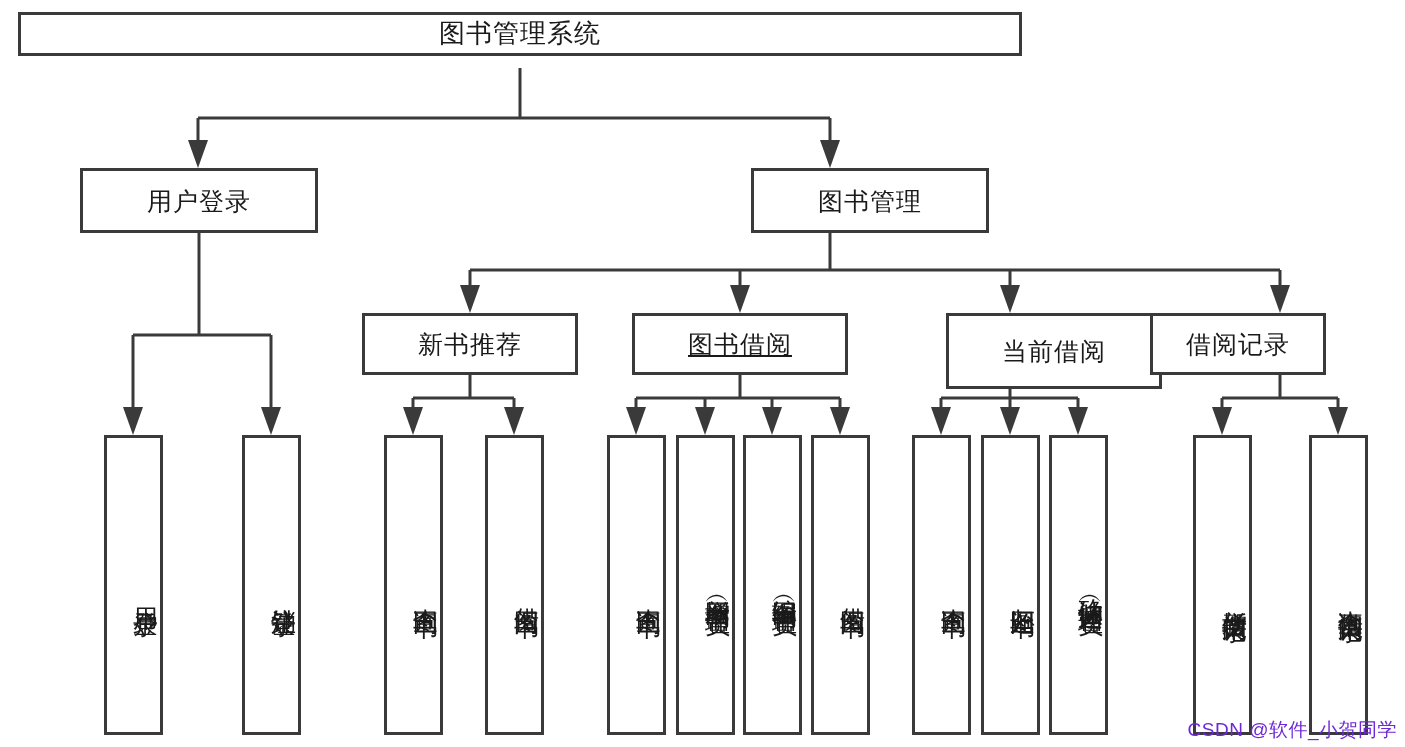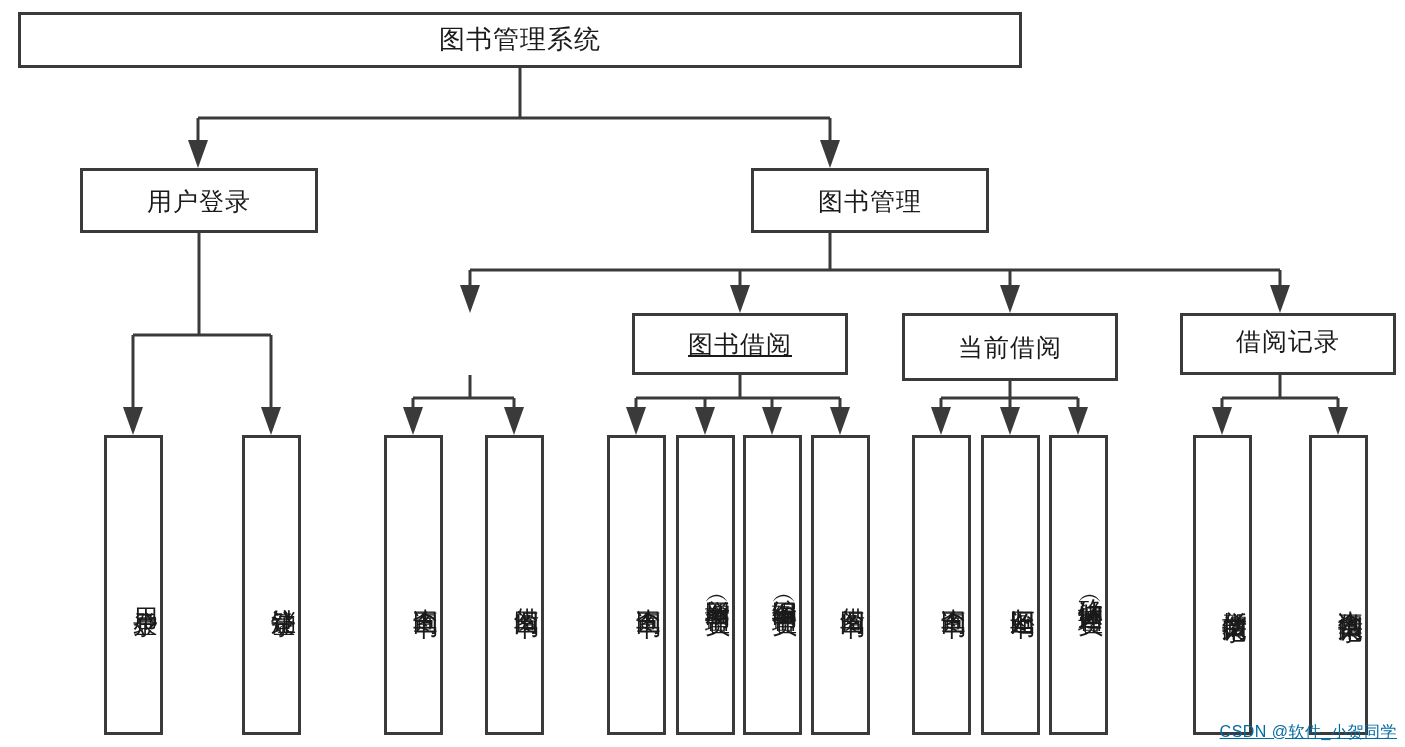--- a/index.html
+++ b/index.html
@@ -65,25 +65,24 @@
     stroke-width: 3;
     fill: none;
   }
   .arrow-head {
     fill: #3a3a3a;
   }
   #watermark {
     position: absolute;
     right: 8px;
     bottom: 4px;
-    font-size: 16px;
-    color: #0369a1;
+    font-size: 19px;
+    color: #6d28d9;
     letter-spacing: 0.5px;
     white-space: nowrap;
-    text-decoration: underline;
   }
 </style>
 </head>
 <body>
 
 <div id="canvas">
 
   <svg id="edges" viewBox="0 0 1405 747">
     <defs>
       <marker id="arrow" viewBox="0 0 12 12" refX="6" refY="11" markerWidth="12" markerHeight="12" orient="auto-start-reverse">
@@ -158,38 +157,41 @@
     <g>
       <path class="edge-line" d="M 1280 375 L 1280 398"></path>
       <path class="edge-line" d="M 1222 398 L 1338 398"></path>
       <path class="edge-line" d="M 1222 398 L 1222 419"></path>
       <polygon class="arrow-head" points="1222,435 1212,407 1232,407"></polygon>
       <path class="edge-line" d="M 1338 398 L 1338 419"></path>
       <polygon class="arrow-head" points="1338,435 1328,407 1348,407"></polygon>
     </g>
   </svg>
 
-  <div class="node horiz root" style="left:18px; top:12px; width:1004px; height:56px;">
+  <div class="node horiz root" style="left:18px; top:12px; width:1004px; height:44px;">
     <span class="node-label">图书管理系统</span>
   </div>
 
   <div class="node horiz" style="left:80px; top:168px; width:238px; height:65px;">
     <span class="node-label">用户登录</span>
   </div>
   <div class="node horiz" style="left:751px; top:168px; width:238px; height:65px;">
     <span class="node-label">图书管理</span>
   </div>
 
+  <div class="node horiz" style="left:362px; top:313px; width:216px; height:62px;">
+    <span class="node-label">新书推荐</span>
+  </div>
   <div class="node horiz" style="left:632px; top:313px; width:216px; height:62px;text-decoration:underline;">
     <span class="node-label">图书借阅</span>
   </div>
-  <div class="node horiz" style="left:902px; top:313px; width:216px; height:68px;align-items:center;">
+  <div class="node horiz" style="left:946px; top:313px; width:216px; height:76px;align-items:center;">
     <span class="node-label">当前借阅</span>
   </div>
-  <div class="node horiz" style="left:1180px; top:313px; width:216px; height:62px;font-family:Liberation Mono, monospace;">
+  <div class="node horiz" style="left:1150px; top:313px; width:176px; height:62px;">
     <span class="node-label">借阅记录</span>
   </div>
 
   <div class="node vert" style="left:104px; top:435px; width:59px; height:300px;">
     <span class="node-label">用户登录</span>
   </div>
   <div class="node vert" style="left:242px; top:435px; width:59px; height:300px;">
     <span class="node-label">注销登录</span>
   </div>
 

